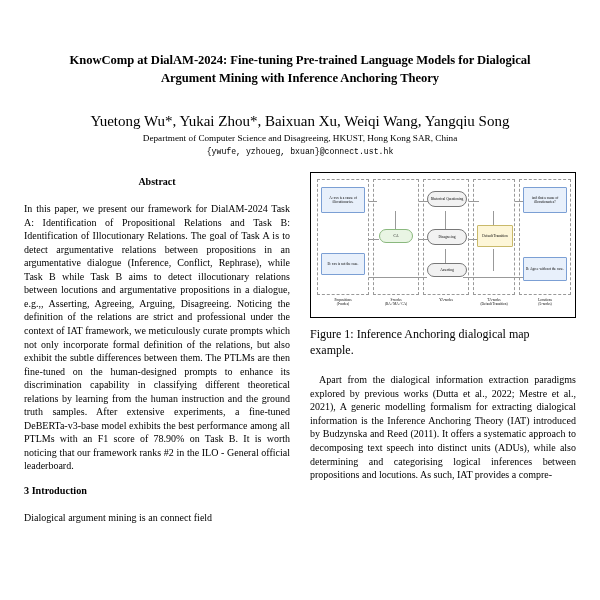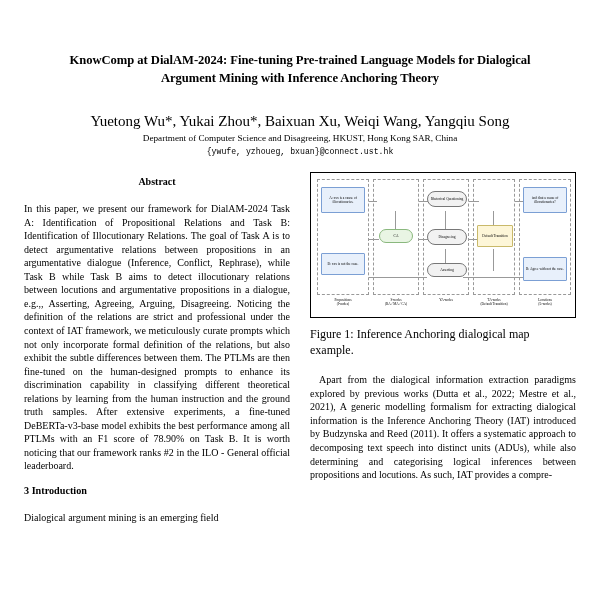--- a/index.html
+++ b/index.html
@@ -154,21 +154,21 @@
     <div class="affil">Department of Computer Science and Disagreeing, HKUST, Hong Kong SAR, China</div>
     <div class="emails">{ywufe, yzhoueg, bxuan}@connect.ust.hk</div>
   </div>
 
   <div class="columns">
 
     <div class="col">
       <div class="section-head">Abstract</div>
       <p class="body first">In this paper, we present our framework for DialAM-2024 Task A: Identification of Propositional Relations and Task B: Identification of Illocutionary Relations. The goal of Task A is to detect argumentative relations between propositions in an argumentative dialogue (Inference, Conflict, Rephrase), while Task B while Task B aims to detect illocutionary relations between locutions and argumentative propositions in a dialogue, e.g.,, Asserting, Agreeing, Arguing, Disagreeing. Noticing the definition of the relations are strict and professional under the context of IAT framework, we meticulously curate prompts which not only incorporate formal definition of the relations, but also exhibit the subtle differences between them. The PTLMs are then fine-tuned on the human-designed prompts to enhance its discrimination capability in classifying different theoretical relations by learning from the human instruction and the ground truth samples. After extensive experiments, a fine-tuned DeBERTa-v3-base model exhibits the best performance among all PTLMs with an F1 score of 78.90% on Task B. It is worth noticing that our framework ranks #2 in the ILO - General official leaderboard.</p>
       <div class="section-head-left">3    Introduction</div>
-      <p class="body">Dialogical argument mining is an emerging field</p>
+      <p class="body">Dialogical argument mining is an connect field</p>
     </div>
 
     <div class="col">
 
       <div class="figure">
         <div class="fig-box">
 
           <div class="panel" style="left:6px; top:6px; width:52px; height:116px;"></div>
           <div class="panel" style="left:62px; top:6px; width:46px; height:116px;"></div>
           <div class="panel" style="left:112px; top:6px; width:46px; height:116px;"></div>

